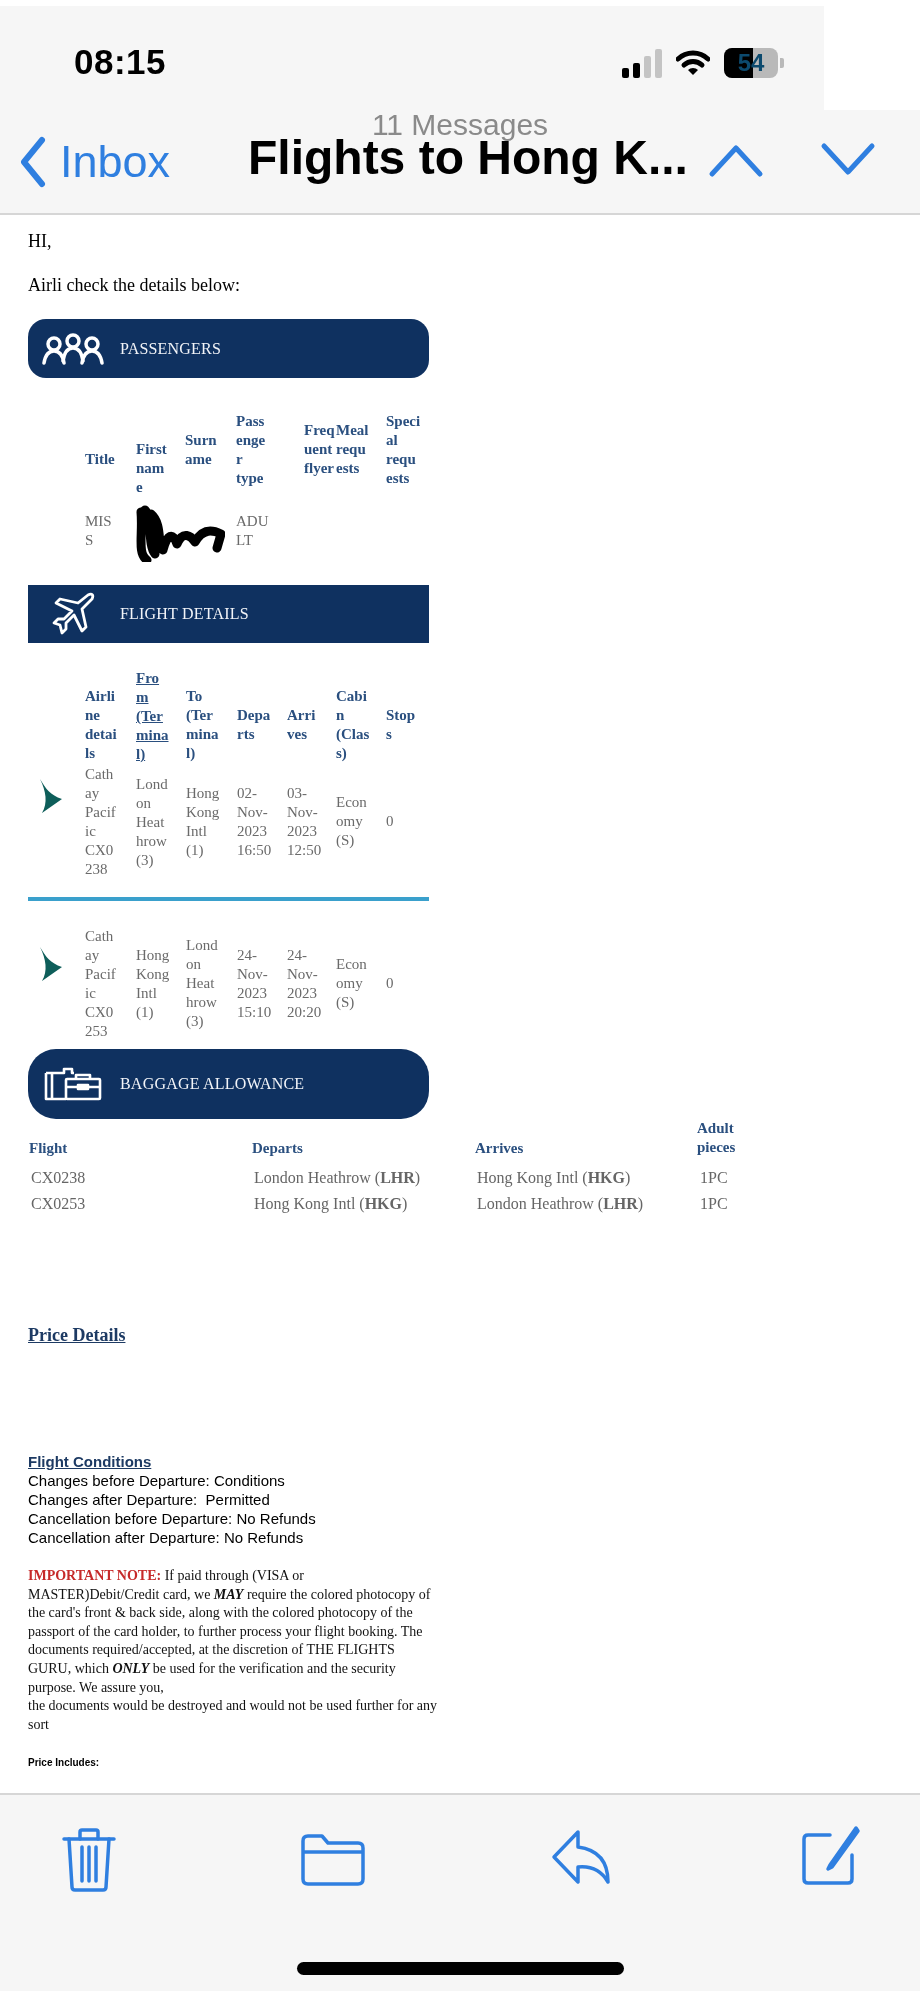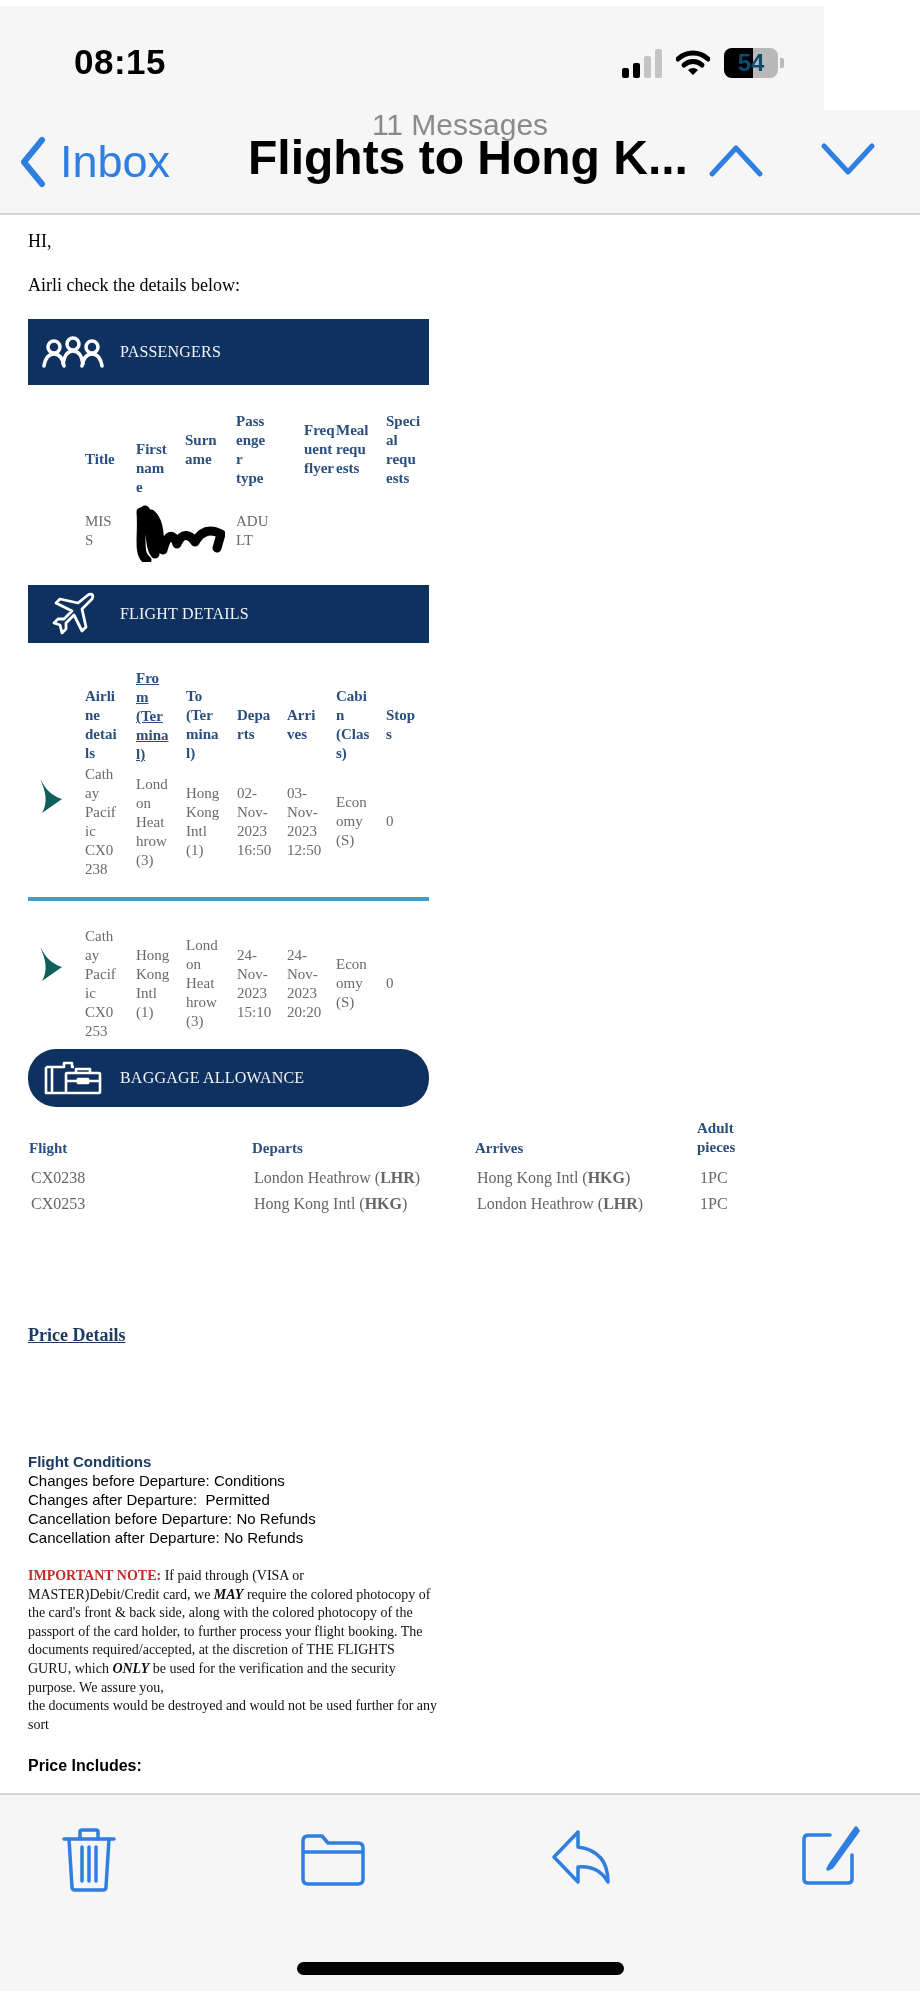--- a/index.html
+++ b/index.html
@@ -53,27 +53,27 @@
   .bag { position: absolute; top: 908px; left: 0; width: 920px; }
   .bag .hdr, .bag .cell { position: absolute; white-space: nowrap; }
   .bag .cell { font-size: 16px; color: #666; }
 
   
   .price-h { position: absolute; left: 28px; top: 1108px; font-size: 18px; font-weight: 700; color: #1d3a63; text-decoration: underline; }
   .price-box { position: absolute; left: 28px; top: 1148px; font-size: 18px; font-weight: 700; line-height: 24px; color: #000; }
   .price-box span { background: #ffff33; }
 
   .cond { position: absolute; left: 28px; top: 1235px; font-family: "Liberation Sans", sans-serif; font-size: 15px; line-height: 19px; }
-  .cond .h { color: #1d3a63; font-weight: 700; }
+  .cond .h { color: #1d3a63; font-weight: 700; text-decoration: underline; }
 
   .note { position: absolute; left: 28px; top: 1350px; width: 410px; font-size: 14px; line-height: 18.6px; color: #111; }
   .note .red { color: #c62a2a; font-weight: 700; }
   .note b i, .note i b { font-weight: 700; font-style: italic; }
 
-  .incl { position: absolute; left: 28px; top: 1540px; font-family: "Liberation Sans", sans-serif; font-weight: 700; font-size: 16px; }
+  .incl { position: absolute; left: 28px; top: 1540px; font-family: "Liberation Sans", sans-serif; font-weight: 700; font-size: 10px; }
 
   
   .toolbar { position: absolute; left: 0; top: 1793px; width: 920px; height: 198px; background: #f6f6f6; border-top: 2px solid #d6d6d6; }
   .tb-btn { position: absolute; top: 32px; cursor: pointer; }
   .home-ind { position: absolute; left: 297px; top: 167px; width: 327px; height: 13px; background: #000; border-radius: 7px; }
 </style>
 </head>
 <body>
 
 <div class="statusbar">
@@ -116,21 +116,21 @@
     <svg width="56" height="40" viewBox="0 0 56 40">
       <path d="M4 6 L28 32 L52 6" stroke="#2f7fe0" stroke-width="5" fill="none" stroke-linecap="round" stroke-linejoin="round"></path>
     </svg>
   </div>
 </div>
 
 <div class="mail">
   <div class="greet">HI,</div>
   <div class="intro">Airli check the details below:</div>
 
-  <div class="section-bar" style="top:102px;height:66px;">
+  <div class="section-bar" style="top:102px;height:59px;border-radius:18px;">
     <div class="ico">
       <svg width="62" height="32" viewBox="0 0 62 32">
         <g stroke="#fff" stroke-width="3.5" fill="none" stroke-linecap="round">
           <circle cx="12" cy="11" r="6"></circle>
             <path d="M2 30 Q4 18 12 18 Q20 18 22 30"></path>
           <circle cx="31" cy="8" r="6"></circle>
             <path d="M21 28 Q23 15 31 15 Q39 15 41 28"></path>
           <circle cx="50" cy="11" r="6"></circle>
             <path d="M40 30 Q42 18 50 18 Q58 18 60 30"></path>
         </g>
@@ -266,21 +266,21 @@
     <div class="col cell" style="left:202px;top:16px;white-space:pre;">24-
 Nov-
 2023
 20:20</div>
     <div class="col cell" style="left:251px;top:25px;white-space:pre;">Econ
 omy
 (S)</div>
     <div class="col cell" style="left:301px;top:44px;white-space:pre;">0</div>
   </div>
 
-  <div class="section-bar" style="top:832px;height:58px;border-radius:28px;">
+  <div class="section-bar" style="top:832px;height:70px;border-radius:28px;">
     <div class="ico">
       <svg width="58" height="34" viewBox="0 0 58 34">
         <g stroke="#fff" stroke-width="2.6" fill="none" stroke-linejoin="round">
           <path d="M2 6 L20 6 L20 2 L28 2 L28 6 L30 6"></path>
           <path d="M2 6 L2 32 L22 32"></path>
           <path d="M8 6 L8 32"></path>
           <rect x="22" y="12" width="34" height="20" rx="1"></rect>
           <path d="M32 12 L32 8 L46 8 L46 12"></path>
           <path d="M22 20 L56 20"></path>
           <rect x="34" y="18" width="10" height="4" fill="#fff"></rect>

